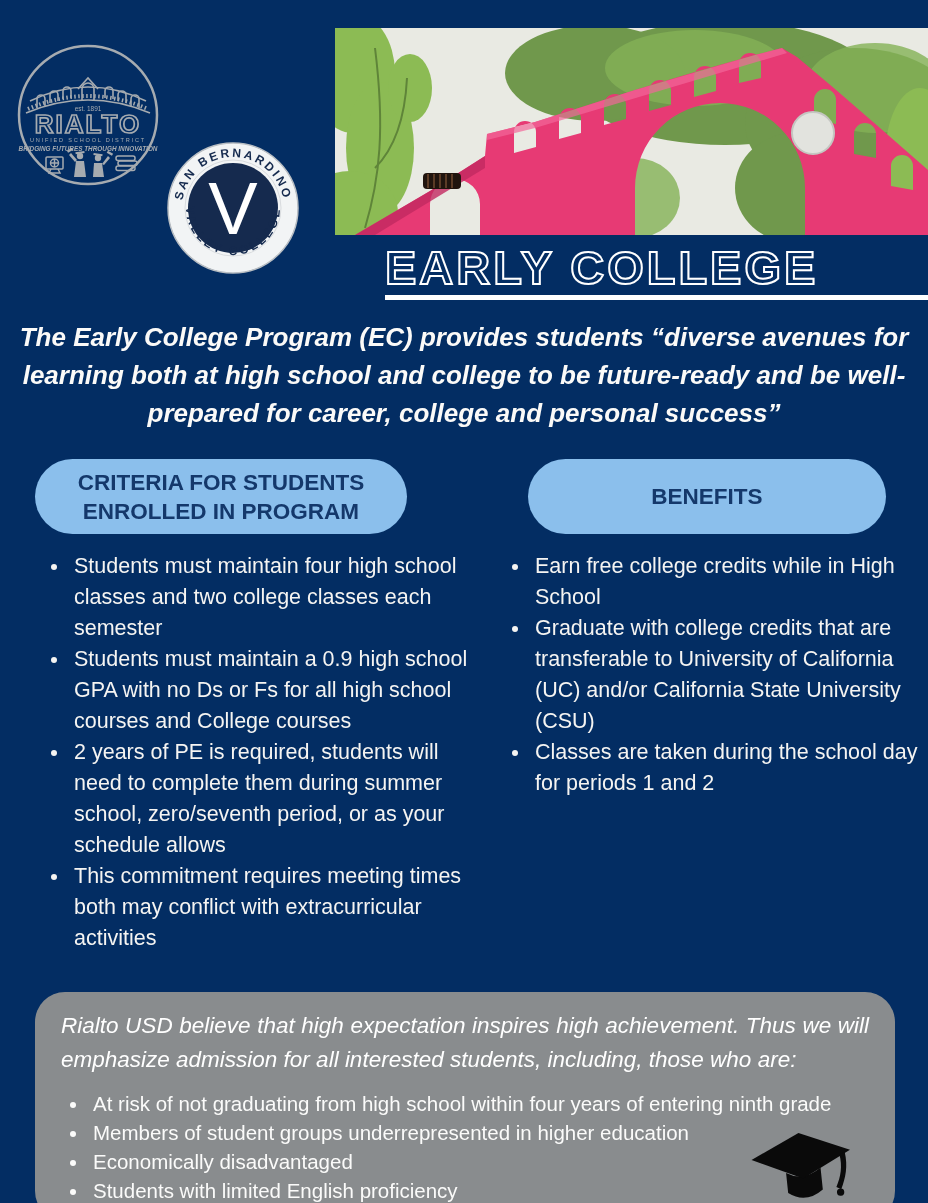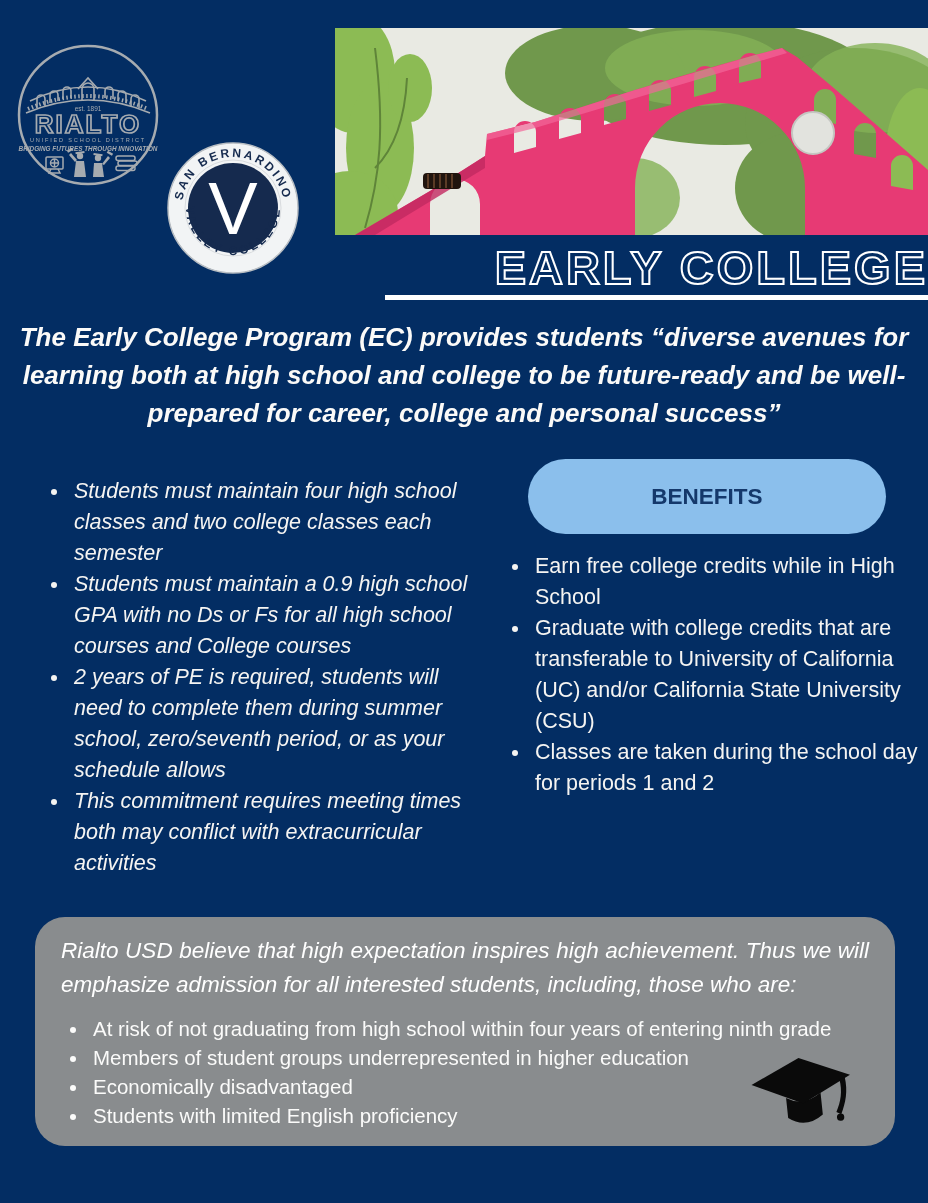--- a/index.html
+++ b/index.html
@@ -10,21 +10,21 @@
     color:#f5f4f2;
     overflow:hidden;
     position:relative;
   }
   
   .header{position:relative;height:285px;margin-top:25px;}
   .rialto-logo{position:absolute;left:16px;top:18px;width:144px;height:144px;}
   .sbvc-logo{position:absolute;left:167px;top:117px;width:132px;height:132px;}
   .hero-photo{position:absolute;left:335px;top:3px;width:593px;height:207px;overflow:hidden;}
   .hero-photo svg{display:block;}
-  .title-wrap{position:absolute;left:385px;top:219px;width:543px;text-align:right;}
+  .title-wrap{position:absolute;left:385px;top:219px;width:543px;text-align:left;}
   .page-title{
     font-size:47px;font-weight:800;letter-spacing:3px;line-height:48px;
     color:transparent;-webkit-text-stroke:2px #ffffff;
     white-space:nowrap;
   }
   .title-underline{height:5px;background:#ffffff;margin-top:3px;}
   
   .intro{
     width:908px;margin:8px auto 8px auto;
     font-size:26px;line-height:38px;font-style:italic;font-weight:600;
@@ -40,21 +40,21 @@
     color:#14386b;font-weight:700;font-size:22.5px;line-height:29px;
     text-align:center;height:75px;
   }
   .pill.criteria{width:372px;}
   .pill.benefits{width:358px;margin-left:30px;text-align:right;}
   ul.bullets{
     margin:17px 0 0 0;padding-left:33px;
     font-size:21.5px;line-height:31px;color:#f5f4f2;
   }
   ul.bullets li{padding-left:4px;}
-  .col-left ul.bullets{padding-left:35px;font-style:italic;}
+  .col-left ul.bullets{padding-left:35px;}
   
   .admissions{
     position:relative;
     margin:38px 0 0 35px;width:860px;box-sizing:border-box;
     background:#898c8e;border-radius:30px;
     padding:17px 26px 16px 26px;
     min-height:200px;
   }
   .admissions-heading{
     font-size:22.5px;line-height:34px;font-weight:400;font-style:italic;
@@ -195,20 +195,23 @@
   <div class="title-wrap">
     <div class="page-title">EARLY COLLEGE</div>
     <div class="title-underline"></div>
   </div>
 </div>
 
 <div class="intro">The Early College Program (EC) provides students “diverse avenues for learning both at high school and college to be future-ready and be well-prepared for career, college and personal success”</div>
 
 <div class="columns">
   <div class="col-left">
+    <div class="pill criteria">
+      <span>CRITERIA FOR STUDENTS ENROLLED IN PROGRAM</span>
+    </div>
     <ul class="bullets">
       <li>Students must maintain four high school classes and two college classes each semester</li>
       <li>Students must maintain a 0.9 high school GPA with no Ds or Fs for all high school courses and College courses</li>
       <li>2 years of PE is required, students will need to complete them during summer school, zero/seventh period, or as your schedule allows</li>
       <li>This commitment requires meeting times both may conflict with extracurricular activities</li>
     </ul>
   </div>
   <div class="col-right">
     <div class="pill benefits">
       <span>BENEFITS</span>

